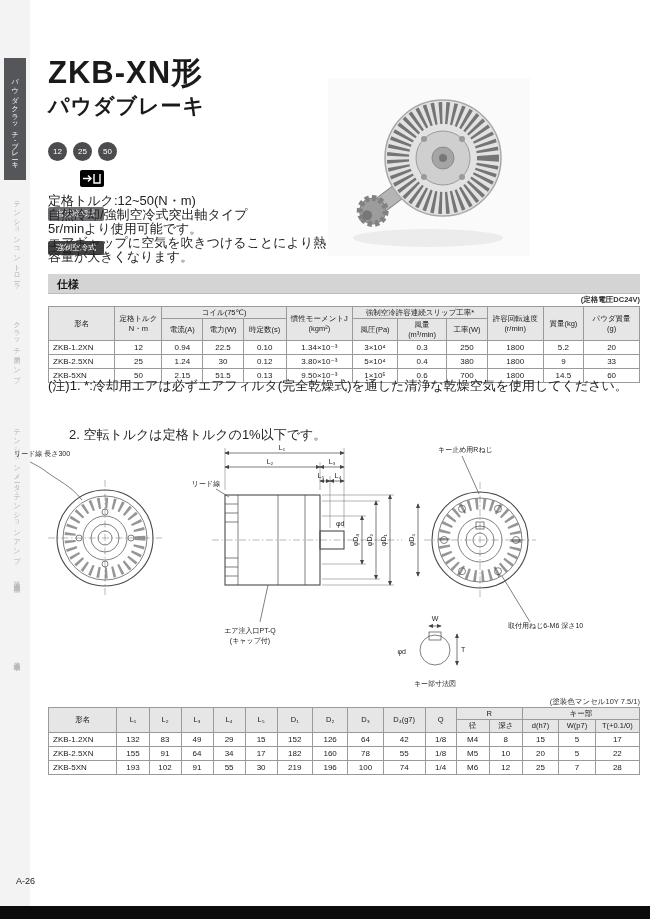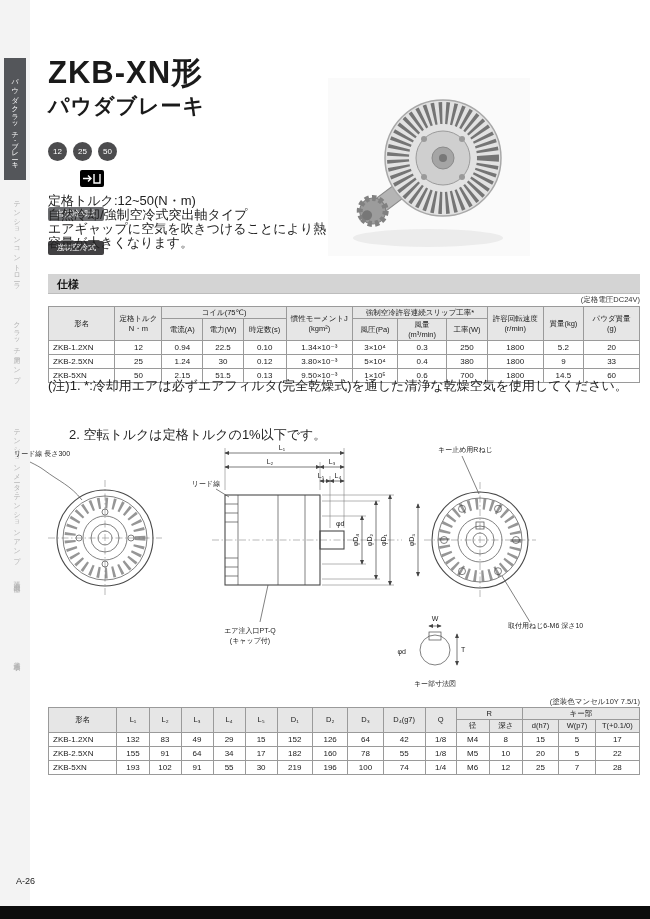--- a/index.html
+++ b/index.html
@@ -89,20 +89,21 @@
         <path d="M12 2 v9 h6 v-9" stroke="#fff" stroke-width="1.4" fill="none"></path>
       </svg>
     </span>
     <span class="cool-badge cb0">自然冷却式</span>
     <span class="cool-badge cb1">強制空冷式</span>
   </div>
 
   <div class="desc">
     <div>定格トルク:12~50(N・m)</div>
     <div>自然冷却/強制空冷式突出軸タイプ</div>
+    <div>5r/minより使用可能です。</div>
     <div>エアギャップに空気を吹きつけることにより熱容量が大きくなります。</div>
   </div>
 
   <div class="photo">
     <svg width="202" height="178" viewBox="0 0 202 178">
       <ellipse cx="100" cy="160" rx="75" ry="9" fill="#ececec"></ellipse>
       <g transform="translate(115,80) rotate(143)">
         <rect x="40" y="-8" width="55" height="16" fill="#b5b5b5" stroke="#8a8a8a" stroke-width="1"></rect>
         <circle cx="88" cy="0" r="13" fill="#9c9c9c" stroke="#7e7e7e"></circle>
         <circle cx="88" cy="0" r="13" fill="none" stroke="#818181" stroke-width="6" stroke-dasharray="4 3"></circle>
@@ -116,21 +117,21 @@
       <circle cx="134" cy="61" r="3" fill="#9a9a9a"></circle>
       <circle cx="96" cy="99" r="3" fill="#9a9a9a"></circle>
       <circle cx="134" cy="99" r="3" fill="#9a9a9a"></circle>
       <circle cx="96" cy="61" r="3" fill="#9a9a9a"></circle>
     </svg>
   </div>
 
   <div class="secbar" style="top:274px;">
     <span>仕様</span>
   </div>
-  <div class="cap" style="top:295px;">(定格電圧DC24V)</div>
+  <div class="cap" style="top:295px;font-weight:bold;">(定格電圧DC24V)</div>
 
   <table class="dtable" style="top:306px;">
     <colgroup>
       <col style="width:62px">
         <col style="width:44px">
         <col style="width:38px">
         <col style="width:38px">
       <col style="width:40px">
         <col style="width:62px">
         <col style="width:42px">

